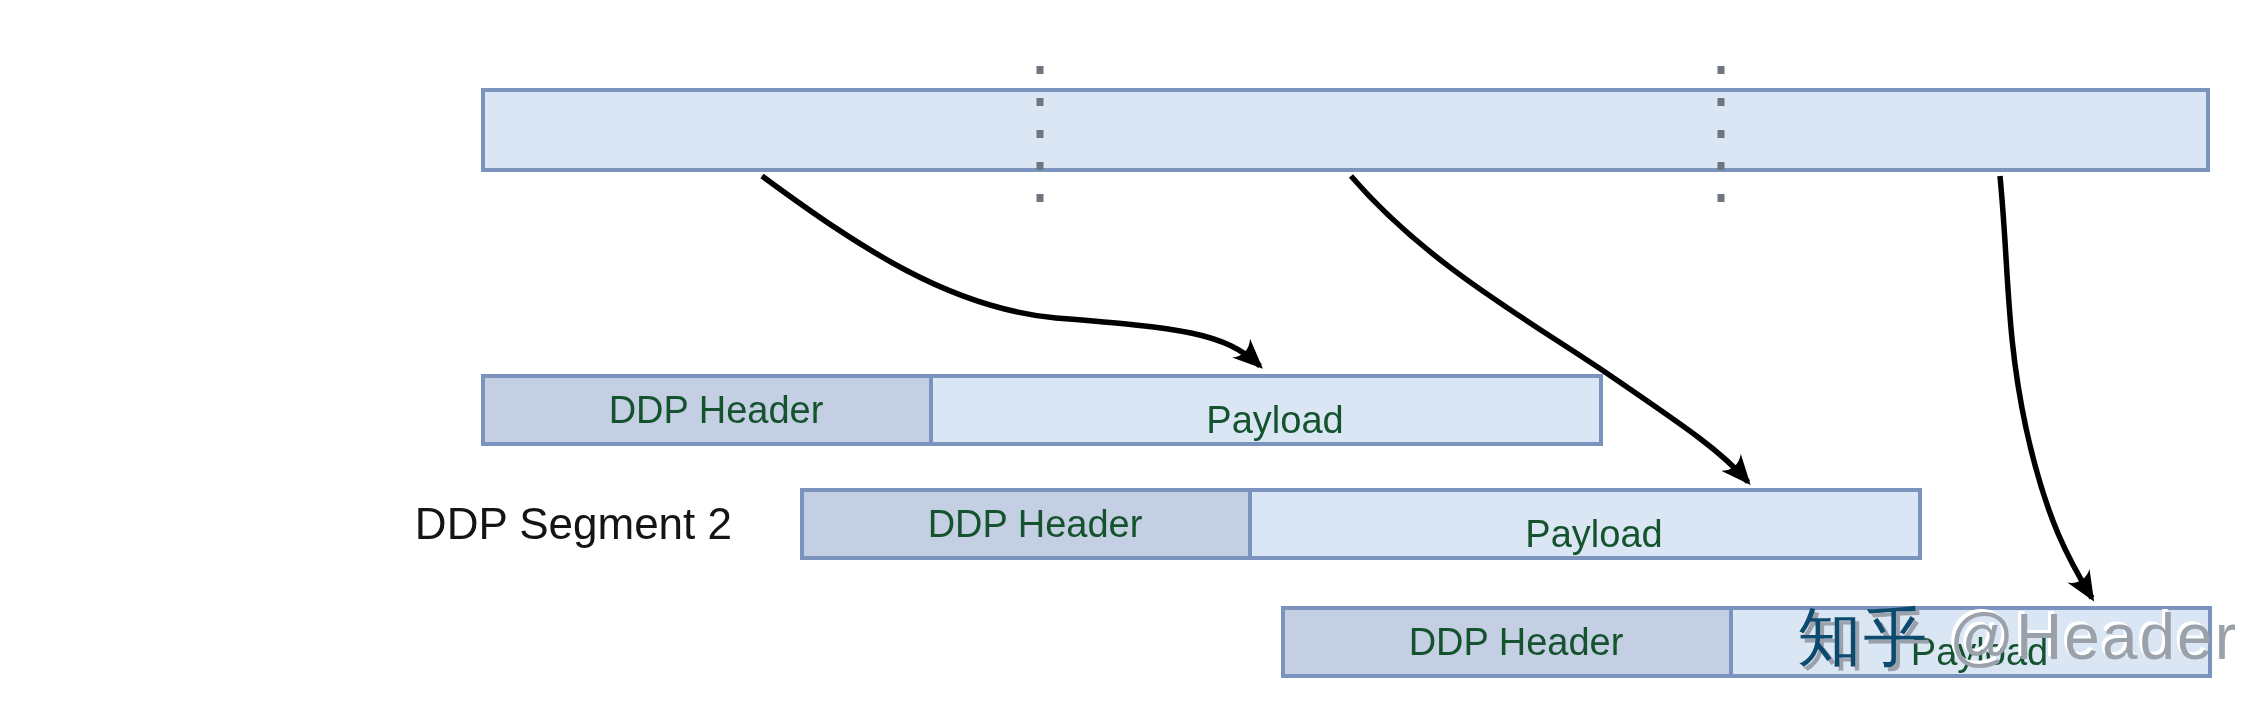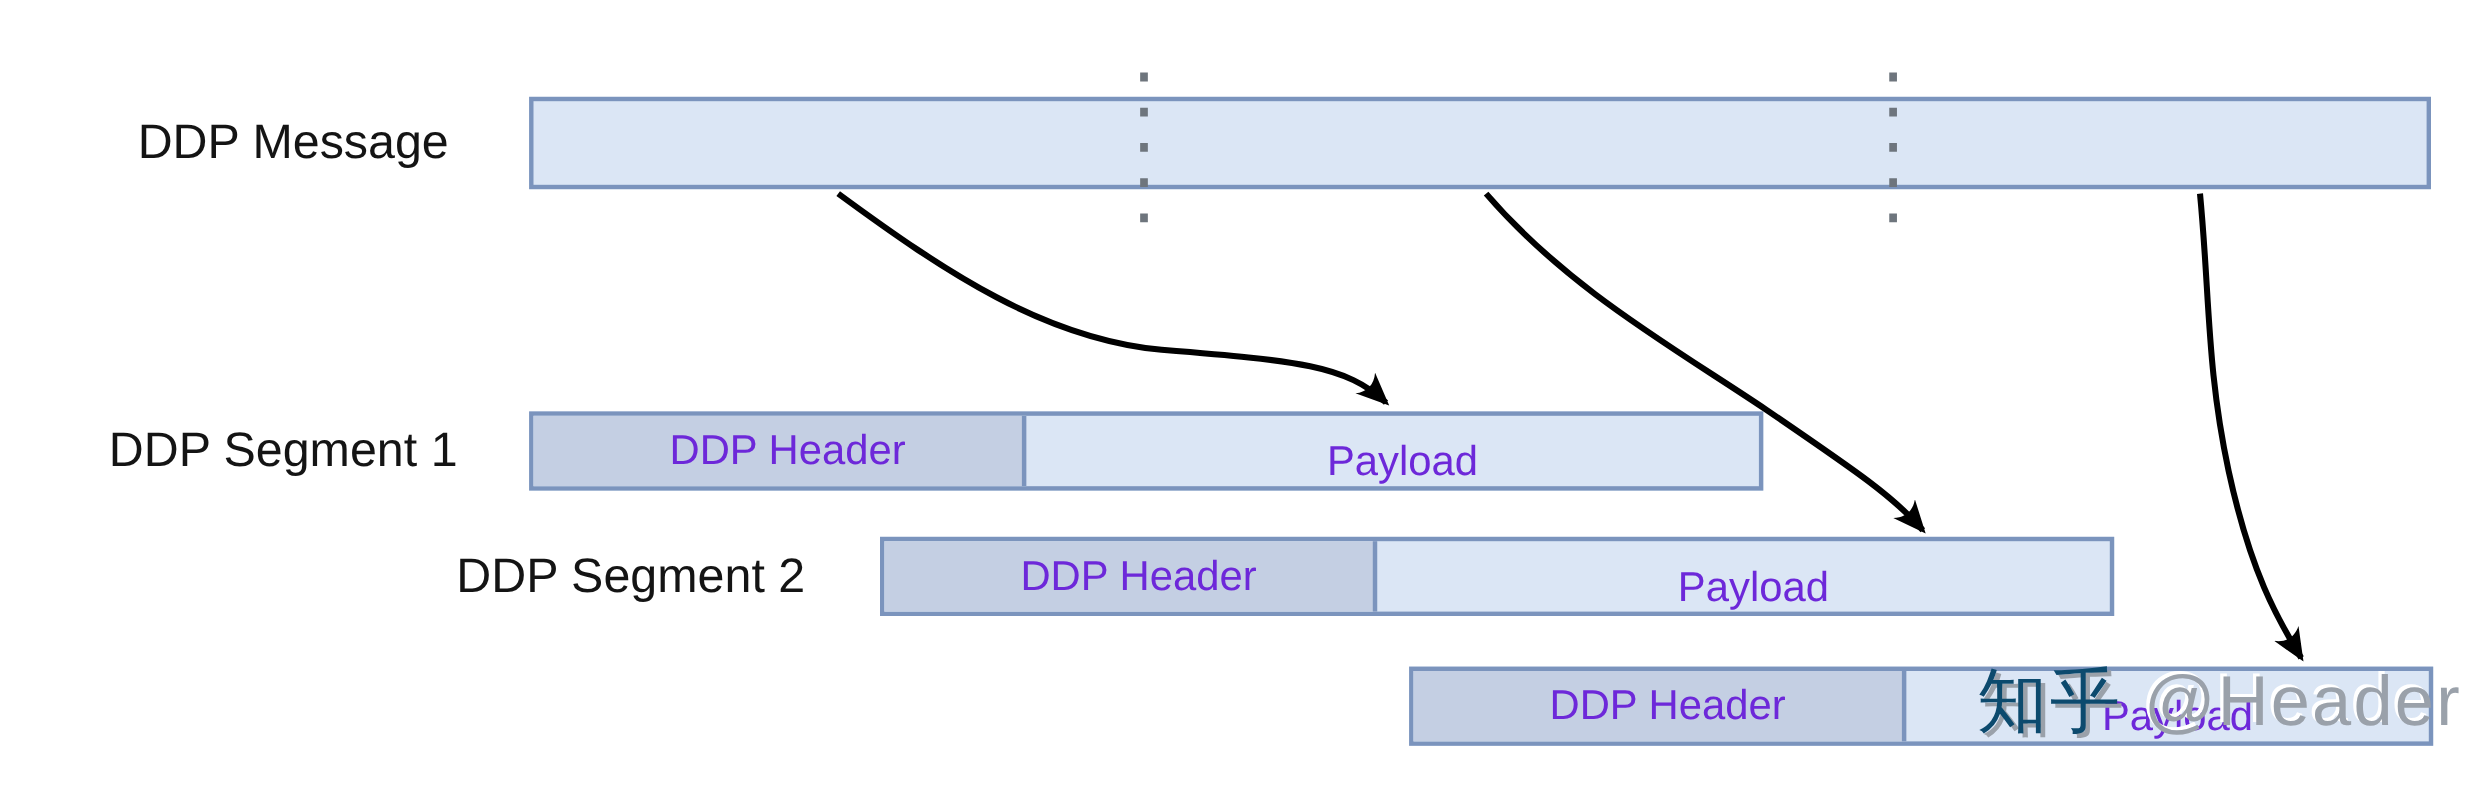--- a/index.html
+++ b/index.html
@@ -45,21 +45,21 @@
     background:#c4cfe3;
     border-right:4px solid #7b94bd;
     display:flex;align-items:center;justify-content:center;
   }
   .payload-cell{
     flex:1 1 auto;
     display:flex;align-items:flex-end;justify-content:center;
   }
   .cell-text{
     font-size:38px;
-    color:#6d28d9;
+    color:#14532d;
     position:relative;
     z-index:6;
     white-space:nowrap;
     margin-left:18px;
   }
   #overlay{
     position:absolute;left:0;top:0;width:2256px;height:728px;
     z-index:7;
     pointer-events:none;
   }
@@ -78,22 +78,20 @@
   .wm-en{
     color:#9aa1aa;
     text-shadow:-3px -3px 0 #ffffff;
   }
 </style>
 </head>
 <body>
 
 <div id="canvas">
 
-  <div class="row-label" style="left:40px;width:368px;top:103px;">DDP Message</div>
-  <div class="row-label" style="left:46px;width:370px;top:383px;">DDP Segment 1</div>
   <div class="row-label" style="left:362px;width:370px;top:497px;">DDP Segment 2</div>
 
   <div class="msg-bar"></div>
 
   <div class="segment-bar seg-1">
     <div class="header-cell">
       <span class="cell-text">DDP Header</span>
     </div>
     <div class="payload-cell">
       <span class="cell-text">Payload</span>

